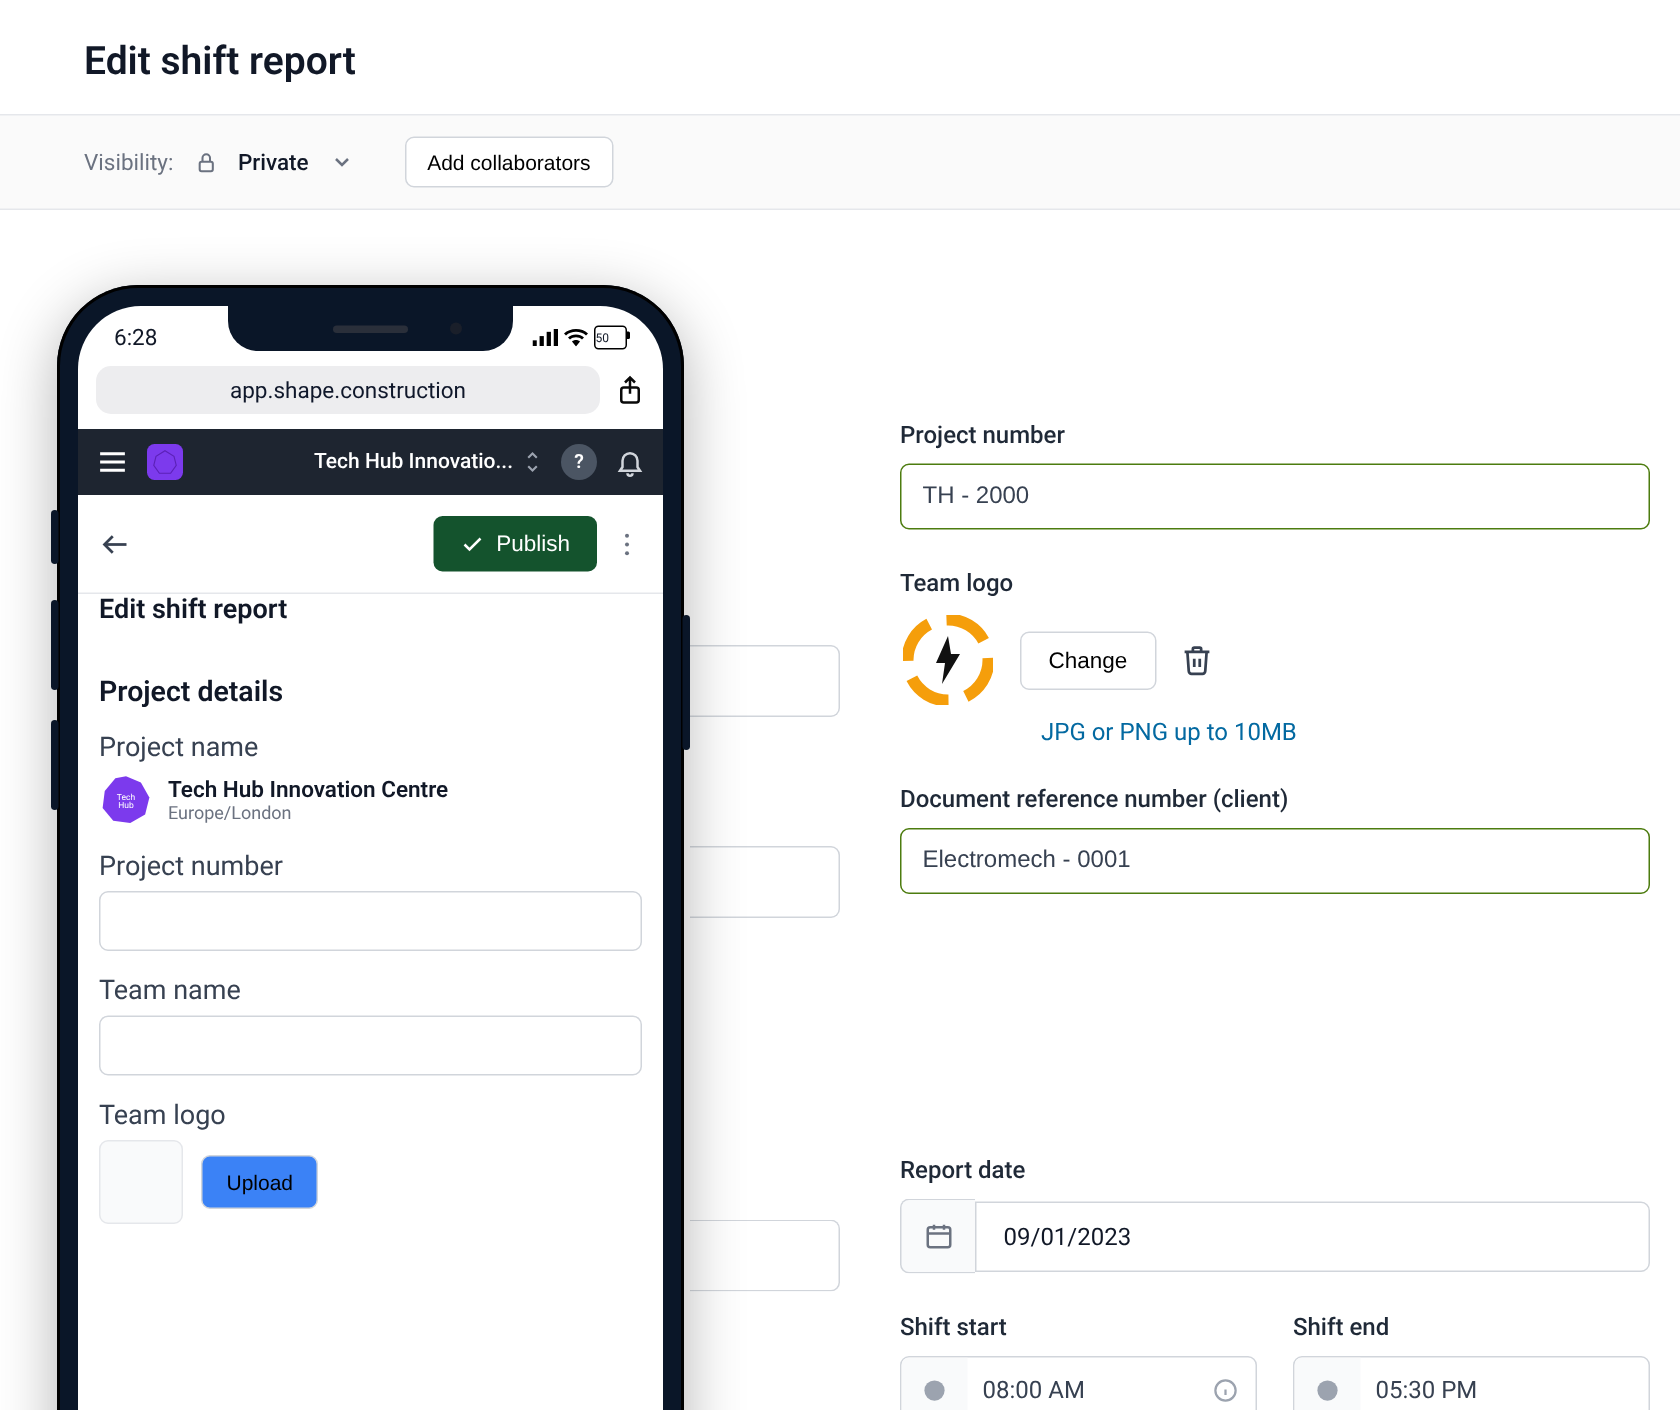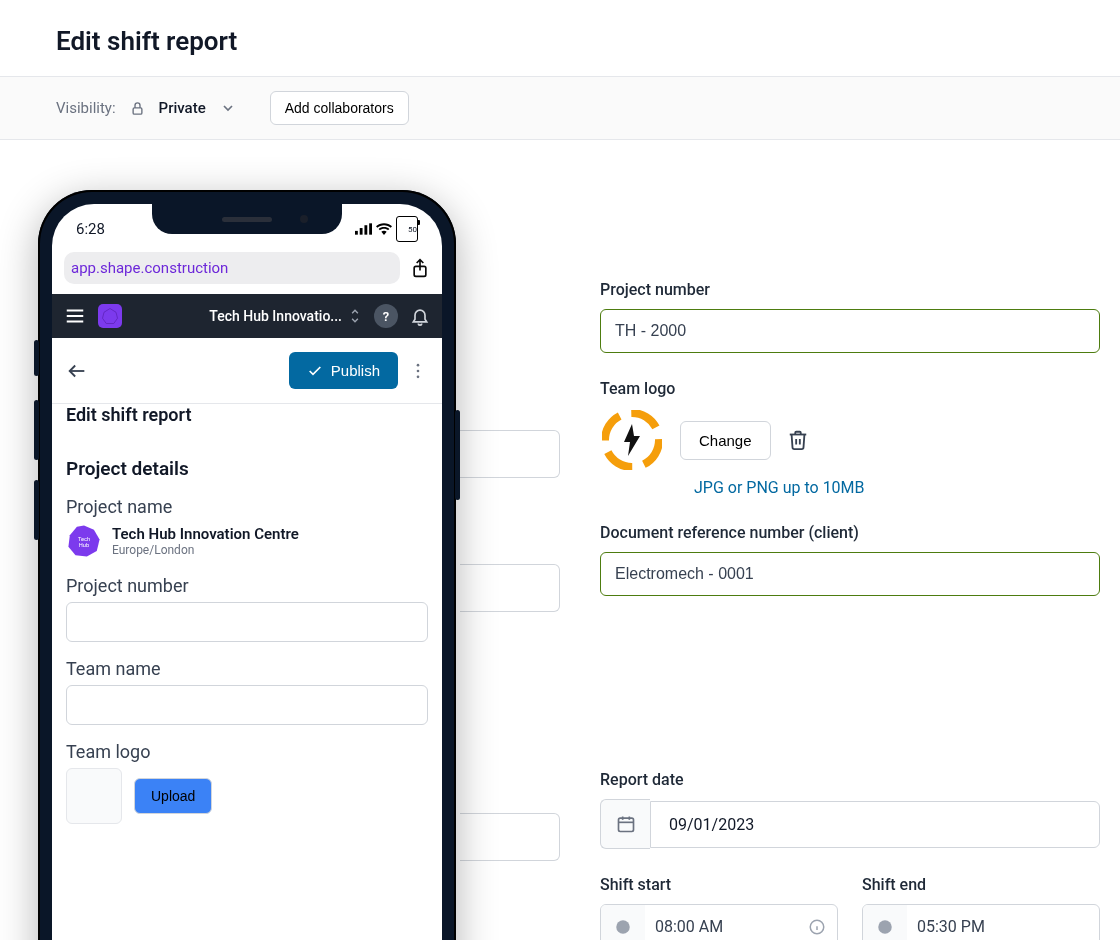--- a/index.html
+++ b/index.html
@@ -178,31 +178,31 @@
   }
   .notch-speaker { width:50px;height:5px;background:#2a2f3a;border-radius:3px;}
   .notch-cam { width:8px;height:8px;background:#1a1f2a;border-radius:50%; position:absolute; right:34px;}
 
   .status-bar {
     display:flex; justify-content:space-between; align-items:center;
     padding: 12px 24px 4px;
     font-size:15px; font-weight:400;
   }
   .status-right { display:flex; gap:4px; align-items:center;}
-  .battery-box { border:1.5px solid #000; border-radius:3px; width:22px; height:26px; position:relative; font-size:8px; display:flex;align-items:center;justify-content:flex-end;}
+  .battery-box { border:1.5px solid #000; border-radius:3px; width:22px; height:16px; position:relative; font-size:8px; display:flex;align-items:center;justify-content:flex-start;}
   .battery-tip { position:absolute; right:-3px; top:3px; width:2px; height:5px; background:#000; border-radius:0 1px 1px 0;}
 
   .url-bar {
     display:flex; align-items:center; gap:10px;
     padding: 6px 12px 10px;
   }
   .url-pill {
     flex:1; background:#ededef; border-radius:10px;
-    padding: 7px;
-    font-size:15px; color:#6d28d9;
+    text-align:center; padding: 7px;
+    font-size:15px; color:#0f172a;
   }
   .share-icon { color:#0a0a0a;}
 
   .app-header {
     background:#1e2530;
     display:flex; align-items:center; gap:12px;
     padding: 10px 12px;
     color:#fff;
   }
   .hamburger { color:#fff;}
@@ -218,21 +218,21 @@
 
   .mobile-toolbar {
     display:flex; align-items:center; gap:10px;
     padding: 14px 14px;
     border-bottom:1px solid #e5e7eb;
     background:#fff;
   }
   .back-arrow { color:#374151; }
   .spacer { flex:1; }
   .publish-btn {
-    background:#0369a1; color:#fff;
+    background:#14532d; color:#fff;
     border:none; border-radius:6px;
     padding: 10px 18px;
     display:flex;align-items:center;gap:8px;
     font-size:15px; font-weight:500;
     cursor:pointer;
   }
   .kebab { color:#6b7280; }
   .mobile-page-title { font-size:18px; font-weight:600; padding:0 14px 14px;}
 
   .mobile-body {

